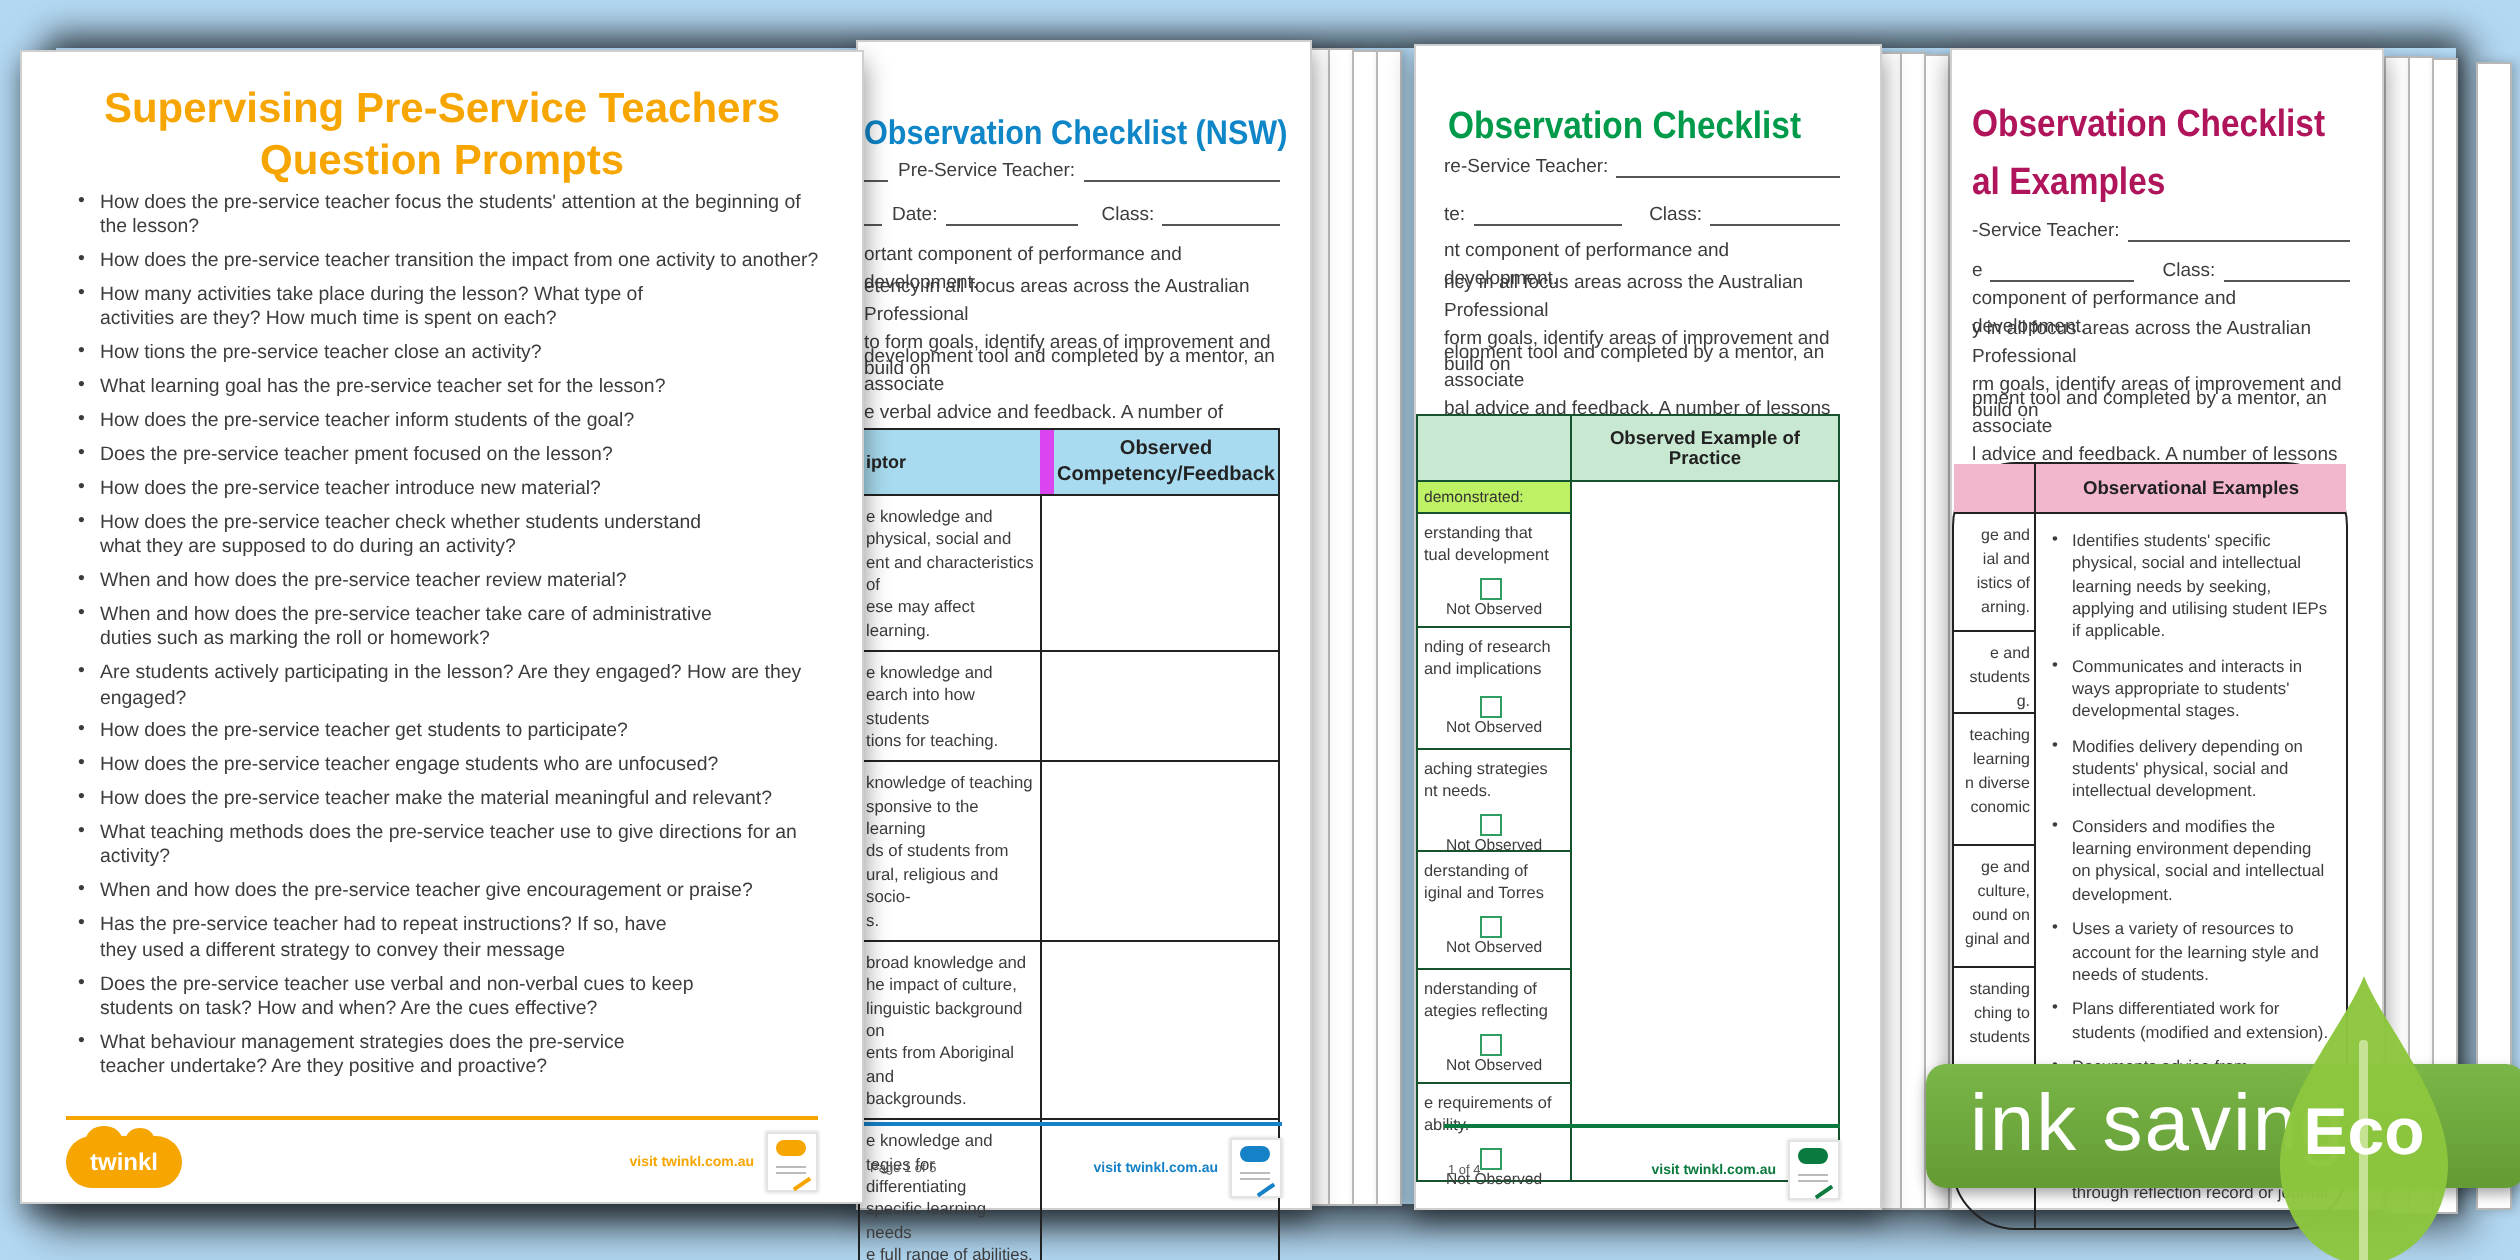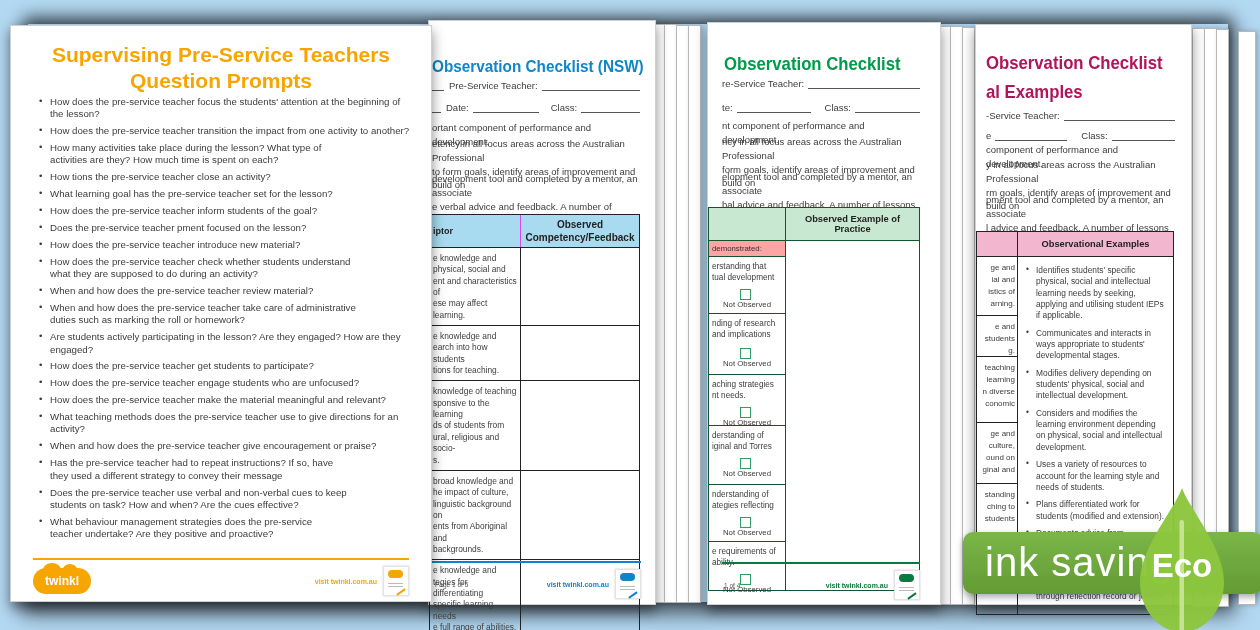--- a/index.html
+++ b/index.html
@@ -51,21 +51,21 @@
   
   .tbl{position:absolute;display:flex;flex-direction:column;border:1px solid #222;}
   .trow{display:flex;}
   .tcell{white-space:pre-line;}
 
   
   .p2-title{position:absolute;top:36px;left:3px;color:#0F86C8;font-size:17px;
     white-space:nowrap;transform:scaleX(.9);transform-origin:left;}
   .p2-tbl{top:193px;left:0;right:15px;border-color:#222;}
   .p2-head{background:#A8DBEF;}
-  .p2-head .c1{width:84px;border-right:1px solid #d946ef;font-size:9px;font-weight:bold;
+  .p2-head .c1{width:84px;border-right:7px solid #d946ef;font-size:9px;font-weight:bold;
     color:#222;display:flex;align-items:center;padding:2px 3px;}
   .p2-head .c2{flex:1;font-size:10px;font-weight:bold;color:#222;text-align:center;
     display:flex;align-items:center;justify-content:center;white-space:pre-line;padding:3px 0;line-height:1.3;}
   .p2-r{border-top:1px solid #222;}
   .p2-r .c1{width:84px;border-right:1px solid #222;font-size:8.4px;color:#3c3c3c;
     line-height:1.35;padding:5px 3px 4px 3px;}
   .p2-r .c2{flex:1;}
   .p2-footer-line{position:absolute;left:3px;right:14px;top:540px;border-top:2px solid #1581C6;}
   .p2-footer{position:absolute;left:6px;right:14px;top:548px;display:flex;
     align-items:center;justify-content:space-between;}
@@ -74,37 +74,37 @@
   
   .p3-title{position:absolute;top:30px;left:16px;color:#009B4A;font-size:19px;
     white-space:nowrap;transform:scaleX(.88);transform-origin:left;}
   .p3-tbl{top:184px;left:0;right:20px;border-color:#14532d;}
   .p3-head{background:#C8E8D2;}
   .p3-head .c1{width:76px;border-right:1px solid #14532d;}
   .p3-head .c2{flex:1;font-size:9.3px;font-weight:bold;color:#222;text-align:center;
     display:flex;align-items:center;justify-content:center;padding:6px 0;}
   .p3-body{display:flex;border-top:1px solid #14532d;}
   .p3-left{width:76px;display:flex;flex-direction:column;border-right:1px solid #14532d;}
-  .p3-sub{background:#fca5a5;font-size:7.8px;color:#333;padding:3px 3px;border-bottom:1px solid #14532d;}
+  .p3-sub{background:#bef264;font-size:7.8px;color:#333;padding:3px 3px;border-bottom:1px solid #14532d;}
   .p3-cell{display:flex;flex-direction:column;font-size:8.2px;color:#3c3c3c;
     line-height:1.35;padding:4px 3px;border-bottom:1px solid #14532d;}
   .p3-cell:last-child{border-bottom:none;}
   .p3-cell .txt{white-space:pre-line;}
   .nob{margin-top:auto;display:flex;align-items:center;justify-content:flex-end;
     font-size:7.8px;color:#3c3c3c;padding-top:6px;flex-direction:column;}
   .cb{width:9px;height:9px;border:1.4px solid #2F9E63;background:#fff;margin-right:4px;}
   .p3-right{flex:1;}
   .p3-footer-line{position:absolute;left:14px;right:20px;top:539px;border-top:2px solid #0b7a3e;}
   .p3-footer{position:absolute;left:16px;right:20px;top:547px;display:flex;
     align-items:center;justify-content:space-between;}
 
   
   .p4-title{position:absolute;top:24px;left:10px;color:#B0145A;font-size:19px;
     line-height:1.5;white-space:pre-line;transform:scaleX(.88);transform-origin:left;}
-  .p4-tbl{top:206px;left:0;right:17px;border-color:#222;}
+  .p4-tbl{top:206px;left:0;right:17px;border-color:#222;border-radius:32px;}
   .p4-head{background:#F2B7CE;}
   .p4-head .c1{width:40px;border-right:1px solid #222;}
   .p4-head .c2{flex:1;font-size:9.3px;font-weight:bold;color:#222;text-align:center;
     display:flex;align-items:center;justify-content:center;padding:7px 0;}
   .p4-body{display:flex;border-top:1px solid #222;min-height:300px;}
   .p4-left{width:40px;display:flex;flex-direction:column;border-right:1px solid #222;}
   .p4-cell{font-size:8px;color:#3c3c3c;line-height:1.5;padding:5px 2px;
     border-bottom:1px solid #222;white-space:pre-line;text-align:right;}
   .p4-cell:last-child{border-bottom:none;flex:1;}
   .p4-ex{flex:1;margin:0;padding:8px 6px 6px 16px;list-style:none;}

